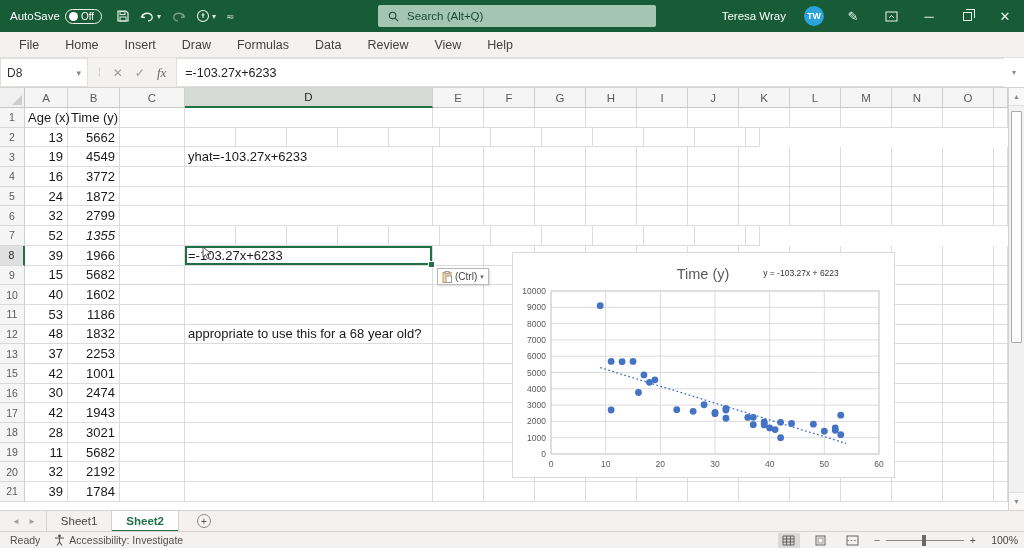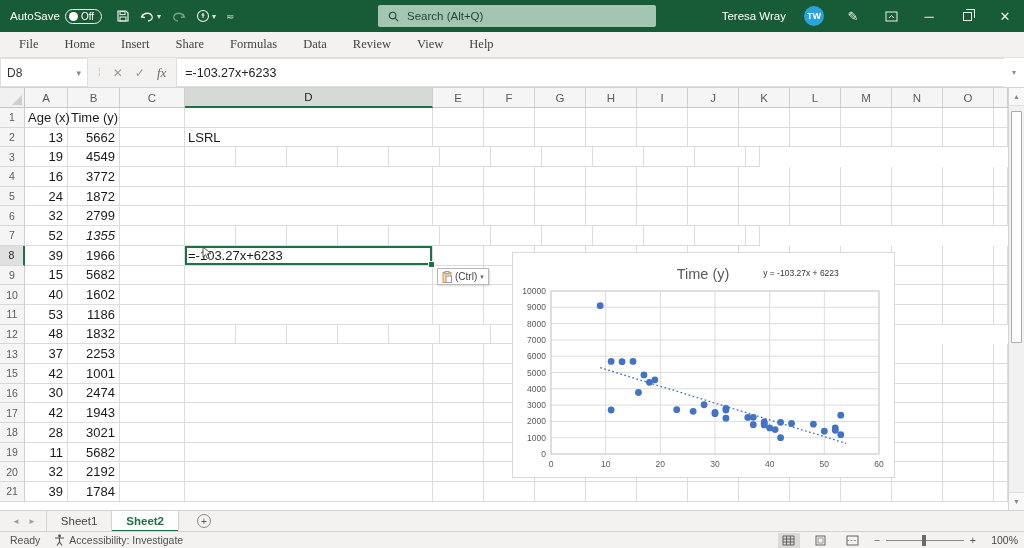--- a/index.html
+++ b/index.html
@@ -22,21 +22,21 @@
   .tb-right { position:absolute; right:0; top:0; height:32px; display:flex; align-items:center; gap:0; }
   .user { display:flex; align-items:center; gap:18px; font-size:11.5px; margin-right:10px; }
   .avatar { width:20px; height:20px; border-radius:50%; background:var(--avatar,#2ba3dc); color:#fff; font-size:9px; display:flex; align-items:center; justify-content:center; font-weight:bold; }
   .tb-btn { width:38px; height:32px; display:flex; align-items:center; justify-content:center; color:#eaf2ec; font-size:13px; cursor:pointer; }
   .restore-box { width:9px; height:9px; border:1px solid #eaf2ec; position:relative; }
   .restore-box::after { content:""; position:absolute; left:2px; top:-4px; width:8px; height:8px; border:1px solid #eaf2ec; border-left:none; border-bottom:none; }
 
   
   .menubar { position:absolute; top:32px; left:0; width:1024px; height:26px; background:#f3f2f1; border-bottom:1px solid #e1dfdd; display:flex; align-items:center; }
   .rtabs { display:flex; align-items:center; height:100%; padding-left:6px; }
-  .rtab { padding:0 13px; font-size:12.5px; color:#424242; height:100%; display:flex; align-items:center; cursor:pointer;font-family:Liberation Serif, serif; }
+  .rtab { padding:0 13px; font-size:12.5px; color:#424242; height:100%; display:flex; align-items:center; cursor:pointer; }
   .mb-right { position:absolute; right:8px; top:3px; display:flex; gap:8px; }
   .pill-btn { display:flex; align-items:center; gap:5px; background:#fff; border:1px solid #c8c6c4; border-radius:3px; height:20px; padding:0 9px; font-size:12px; color:#0f5132; cursor:pointer; }
 
   
   .formulabar { position:absolute; top:58px; left:0; width:1024px; height:30px; background:#f3f2f1; display:flex; align-items:stretch; border-bottom:1px solid #d5d2cf; }
   .namebox { width:88px; background:#fff; border:1px solid #e1dfdd; display:flex; align-items:center; justify-content:space-between; padding:0 6px; font-size:12px; color:#333; cursor:text; }
   .namebox .dd { color:#8a8a8a; font-size:9px; }
   .fb-icons { display:flex; align-items:center; gap:12px; padding:0 10px; color:#9a9a9a; font-size:12px; }
   .fb-icons .fx { font-style:italic; font-family:"Liberation Serif", serif; color:#6a6a6a; font-size:13px; }
   .fb-input { flex:1; background:#fff; border:1px solid #e1dfdd; border-right:none; display:flex; align-items:center; padding-left:8px; font-size:12.5px; color:#222; cursor:text; }
@@ -160,21 +160,21 @@
         </div>
       <div class="tb-btn">✕</div>
     </div>
   </div>
 
   <div class="menubar">
     <div class="rtabs" id="ribbon-tabs">
         <div class="rtab">File</div>
         <div class="rtab">Home</div>
         <div class="rtab">Insert</div>
-        <div class="rtab">Share</div>
+        <div class="rtab">Draw</div>
         <div class="rtab">Formulas</div>
         <div class="rtab">Data</div>
         <div class="rtab">Review</div>
         <div class="rtab">View</div>
         <div class="rtab">Help</div>
       </div>
   </div>
 
   <div class="formulabar">
     <div class="namebox">
@@ -229,39 +229,39 @@
           <div class="cell" style="width: 51px;"></div>
           <div class="cell" style="width: 51px;"></div>
           <div class="cell" style="width: 51px;"></div>
           <div class="cell" style="width: 14px;"></div>
         </div>
         <div class="grow">
           <div class="rowhdr">2</div>
           <div class="cell num" style="width: 43px;">13</div>
           <div class="cell num" style="width: 52px;">5662</div>
           <div class="cell" style="width: 65px;"></div>
-          <div class="cell txt" style="width: 248px;">LSRL</div>
           <div class="cell" style="width: 51px;"></div>
           <div class="cell" style="width: 51px;"></div>
           <div class="cell" style="width: 51px;"></div>
           <div class="cell" style="width: 51px;"></div>
           <div class="cell" style="width: 51px;"></div>
           <div class="cell" style="width: 51px;"></div>
           <div class="cell" style="width: 51px;"></div>
           <div class="cell" style="width: 51px;"></div>
           <div class="cell" style="width: 51px;"></div>
           <div class="cell" style="width: 51px;"></div>
           <div class="cell" style="width: 51px;"></div>
           <div class="cell" style="width: 14px;"></div>
         </div>
         <div class="grow">
           <div class="rowhdr">3</div>
           <div class="cell num" style="width: 43px;">19</div>
           <div class="cell num" style="width: 52px;">4549</div>
           <div class="cell" style="width: 65px;"></div>
+          <div class="cell txt" style="width: 248px;">yhat=-103.27x+6233</div>
           <div class="cell" style="width: 51px;"></div>
           <div class="cell" style="width: 51px;"></div>
           <div class="cell" style="width: 51px;"></div>
           <div class="cell" style="width: 51px;"></div>
           <div class="cell" style="width: 51px;"></div>
           <div class="cell" style="width: 51px;"></div>
           <div class="cell" style="width: 51px;"></div>
           <div class="cell" style="width: 51px;"></div>
           <div class="cell" style="width: 51px;"></div>
           <div class="cell" style="width: 51px;"></div>
@@ -417,20 +417,21 @@
           <div class="cell" style="width: 51px;"></div>
           <div class="cell" style="width: 51px;"></div>
           <div class="cell" style="width: 51px;"></div>
           <div class="cell" style="width: 14px;"></div>
         </div>
         <div class="grow">
           <div class="rowhdr">12</div>
           <div class="cell num" style="width: 43px;">48</div>
           <div class="cell num" style="width: 52px;">1832</div>
           <div class="cell" style="width: 65px;"></div>
+          <div class="cell txt" style="width: 248px;">appropriate to use this for a 68 year old?</div>
           <div class="cell" style="width: 51px;"></div>
           <div class="cell" style="width: 51px;"></div>
           <div class="cell" style="width: 51px;"></div>
           <div class="cell" style="width: 51px;"></div>
           <div class="cell" style="width: 51px;"></div>
           <div class="cell" style="width: 51px;"></div>
           <div class="cell" style="width: 51px;"></div>
           <div class="cell" style="width: 51px;"></div>
           <div class="cell" style="width: 51px;"></div>
           <div class="cell" style="width: 51px;"></div>

